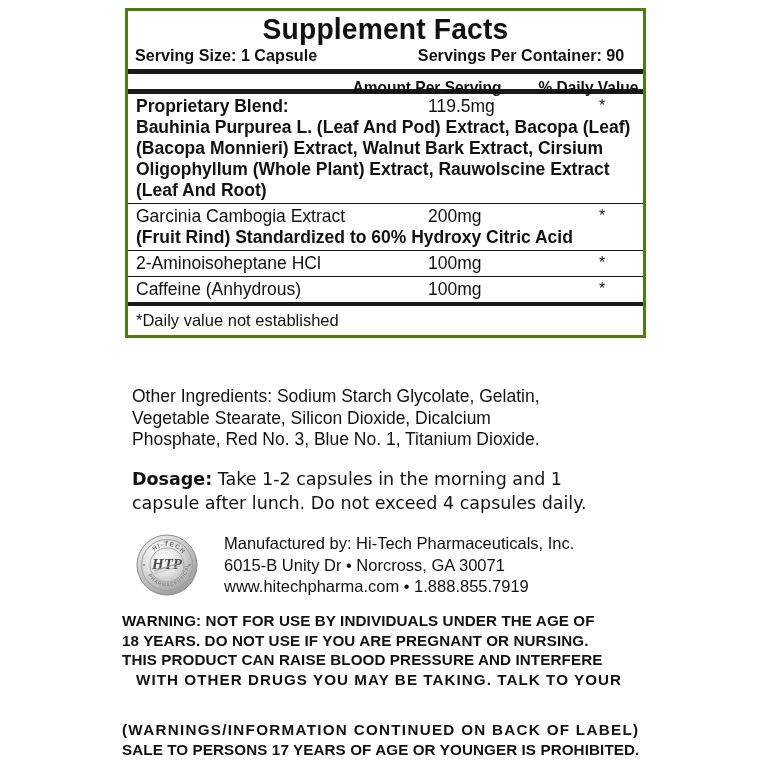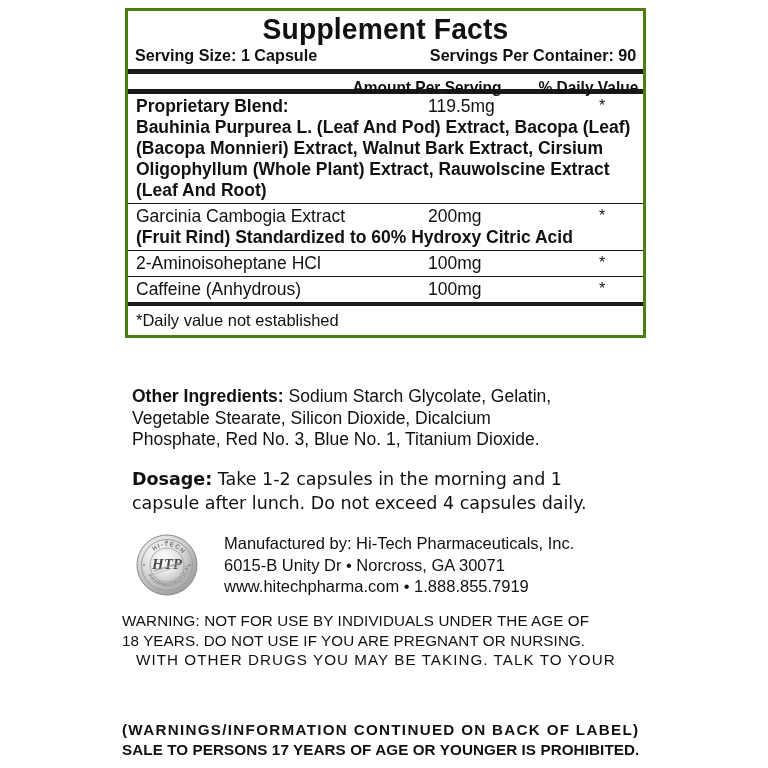--- a/index.html
+++ b/index.html
@@ -41,21 +41,21 @@
     transform: scaleX(0.94);
     transform-origin: center;
   }
 
   .sf-serving-row {
     display: flex;
     justify-content: space-between;
     align-items: center;
     font-size: 17px;
     font-weight: bold;
-    padding: 1px 7px 3px 7px;
+    padding: 1px 19px 3px 7px;
     white-space: nowrap;
   }
   .sf-serving-row span { transform: scaleX(0.95); transform-origin: left center; }
   .sf-serving-row span.right { transform-origin: right center; }
 
   .rule-thick { border-top: 5px solid #1a1a1a; }
   .rule-thin  { border-top: 1px solid #1a1a1a; }
   .rule-med   { border-top: 4px solid #1a1a1a; }
 
   
@@ -106,21 +106,21 @@
   }
 
   
   .other-ing {
     position: absolute;
     left: 132px; top: 386px;
     width: 524px;
     font-size: 17.5px;
     line-height: 21.5px;
   }
-  .other-ing .lbl { font-weight: bold; }
+  .other-ing .lbl { font-weight: normal; }
   .other-ing div { white-space: nowrap; }
 
   .dosage {
     position: absolute;
     left: 132px; top: 467px;
     width: 524px;
     font-size: 17.5px;
     line-height: 24px;
     font-family: "DejaVu Sans", sans-serif;
   }
@@ -146,21 +146,21 @@
     line-height: 21.5px;
   }
   .manu-text div { white-space: nowrap; }
 
   
   .warning {
     position: absolute;
     left: 122px; top: 611px;
     width: 540px;
     font-size: 15.2px;
-    font-weight: normal;
+    font-weight: bold;
     line-height: 19.6px;
     letter-spacing: 0.1px;
   }
   .warning div { white-space: nowrap; }
   .warning .sp { letter-spacing: 1.05px; margin-left: 14px; }
 
   .warning-cont {
     position: absolute;
     left: 122px; top: 720px;
     width: 540px;
@@ -298,20 +298,21 @@
     <div class="manu-text">
       <div>Manufactured by: Hi-Tech Pharmaceuticals, Inc.</div>
       <div>6015-B Unity Dr • Norcross, GA 30071</div>
       <div>www.hitechpharma.com • 1.888.855.7919</div>
     </div>
   </div>
 
   <div class="warning">
     <div>WARNING: NOT FOR USE BY INDIVIDUALS UNDER THE AGE OF</div>
     <div>18 YEARS. DO NOT USE IF YOU ARE PREGNANT OR NURSING.</div>
+    <div>THIS PRODUCT CAN RAISE BLOOD PRESSURE AND INTERFERE</div>
     <div class="sp">WITH OTHER DRUGS YOU MAY BE TAKING. TALK TO YOUR</div>
   </div>
 
   <div class="warning-cont">
     <div class="sp">(WARNINGS/INFORMATION CONTINUED ON BACK OF LABEL)</div>
     <div>SALE TO PERSONS 17 YEARS OF AGE OR YOUNGER IS PROHIBITED.</div>
   </div>
 
 </div>
 

